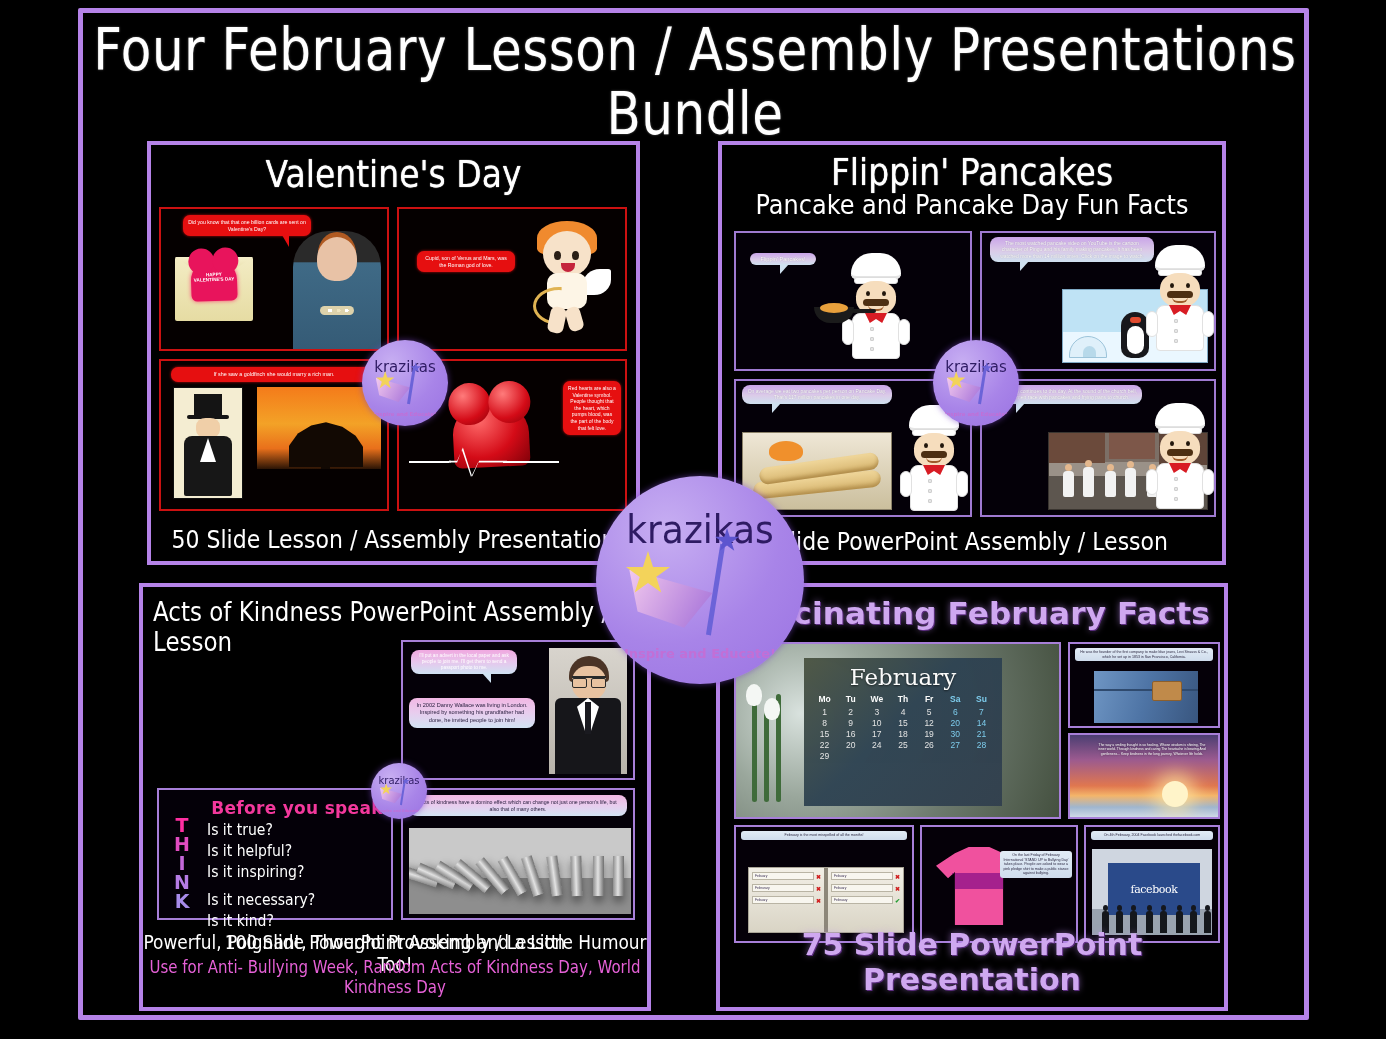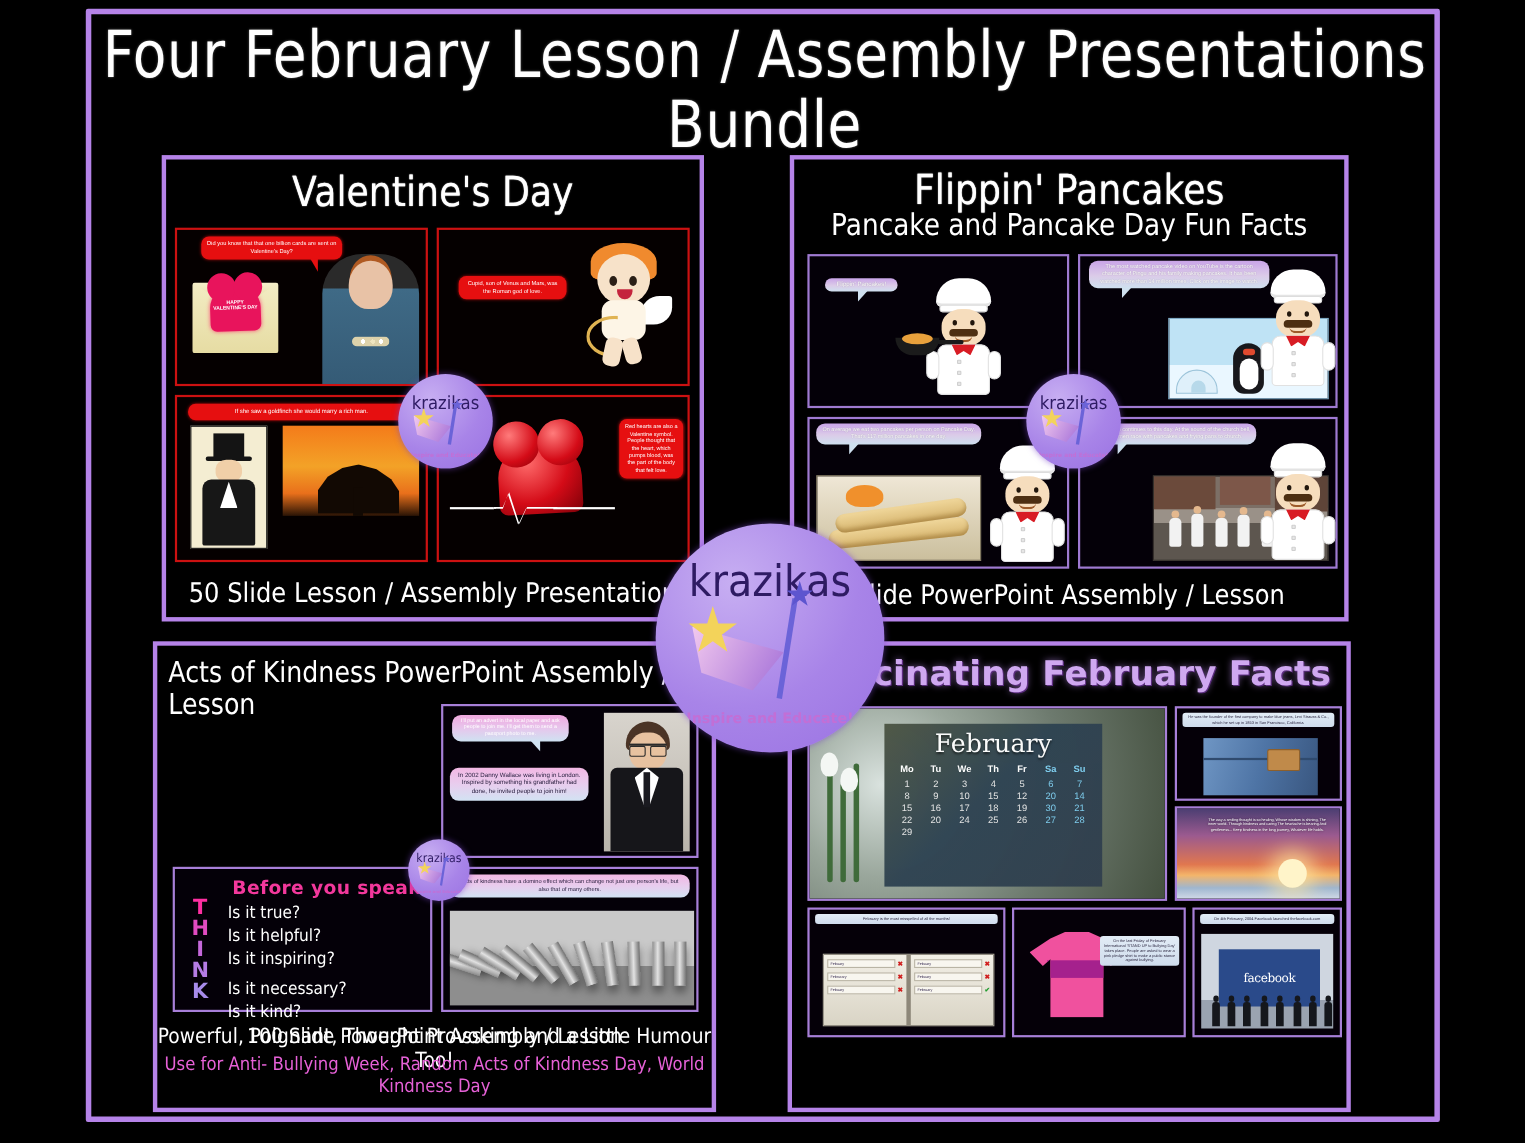--- a/index.html
+++ b/index.html
@@ -942,20 +942,21 @@
               <i style="left:30px;"></i>
             <i style="left:46px;"></i>
               <i style="left:60px;"></i>
               <i style="left:76px;"></i>
             <i style="left:90px;"></i>
               <i style="left:104px;"></i>
           </div>
         </div>
       </div>
 
+      <div class="ff-foot">75 Slide PowerPoint Presentation</div>
     </div>
   </div>
 
   <div class="badge badge-sm b-val">
     <span class="bname">krazikas</span>
     <span class="ribbon" style="left:16%; top:44%; width:40%; height:28%;"></span>
     <span class="star" style="left:16%; top:36%; width:22%; height:22%; background:#f3d35a;"></span>
     <span class="wand" style="left:52%; top:33%; width:3%; height:42%; transform:rotate(9deg);"></span>
     <span class="star" style="left:56%; top:26%; width:13%; height:13%; background:#6b63d8;"></span>
     <span class="btag">Inspire and Educate!</span>

